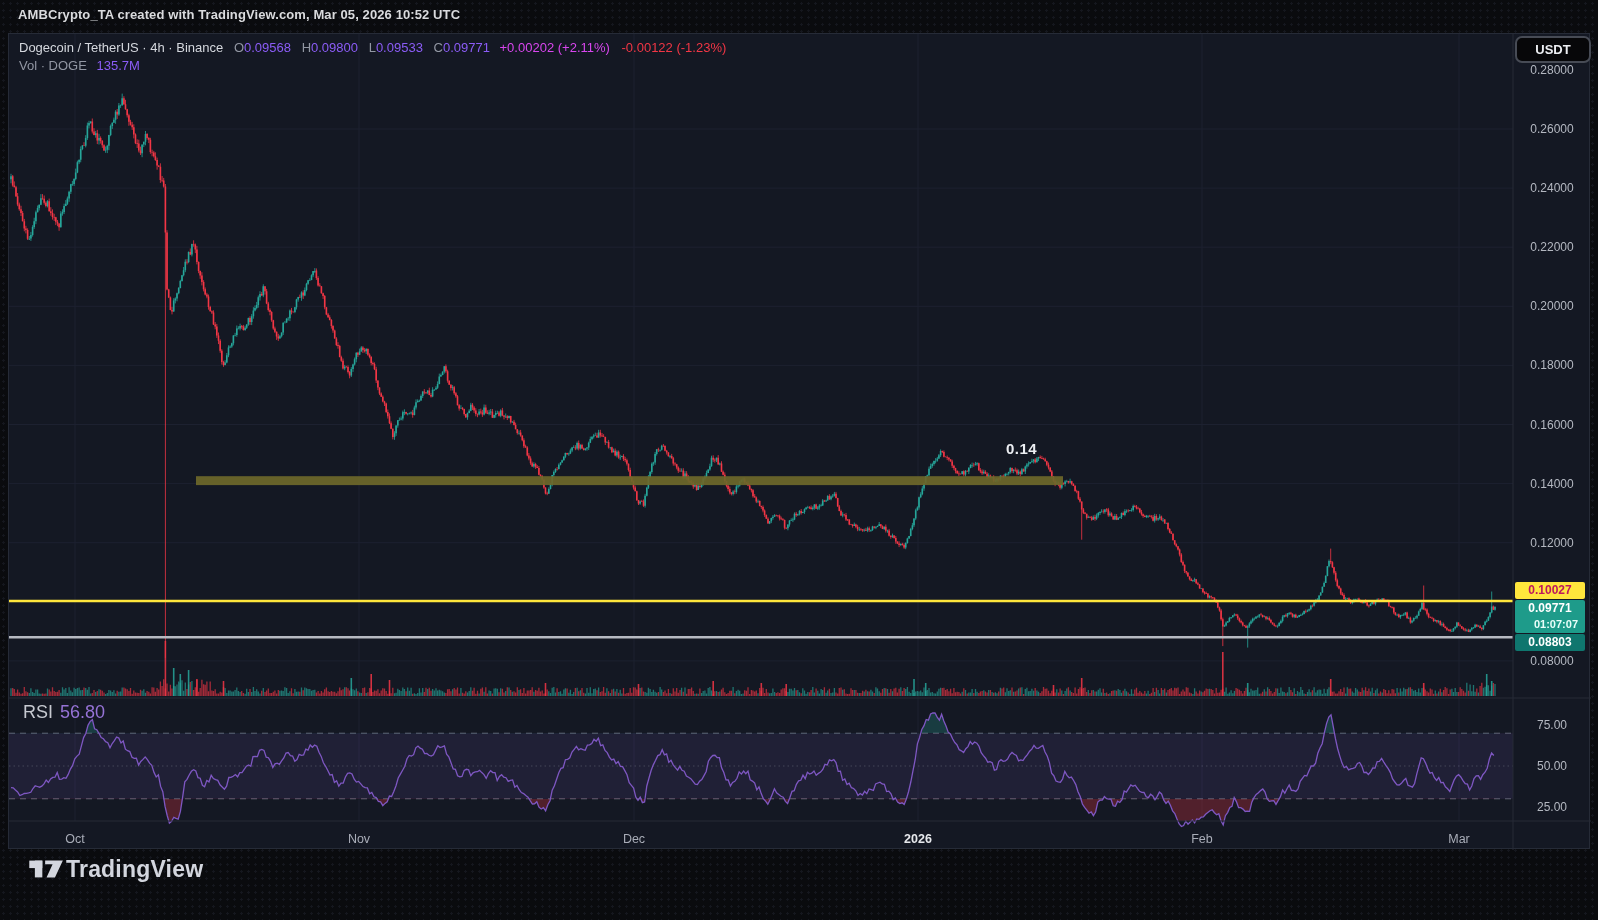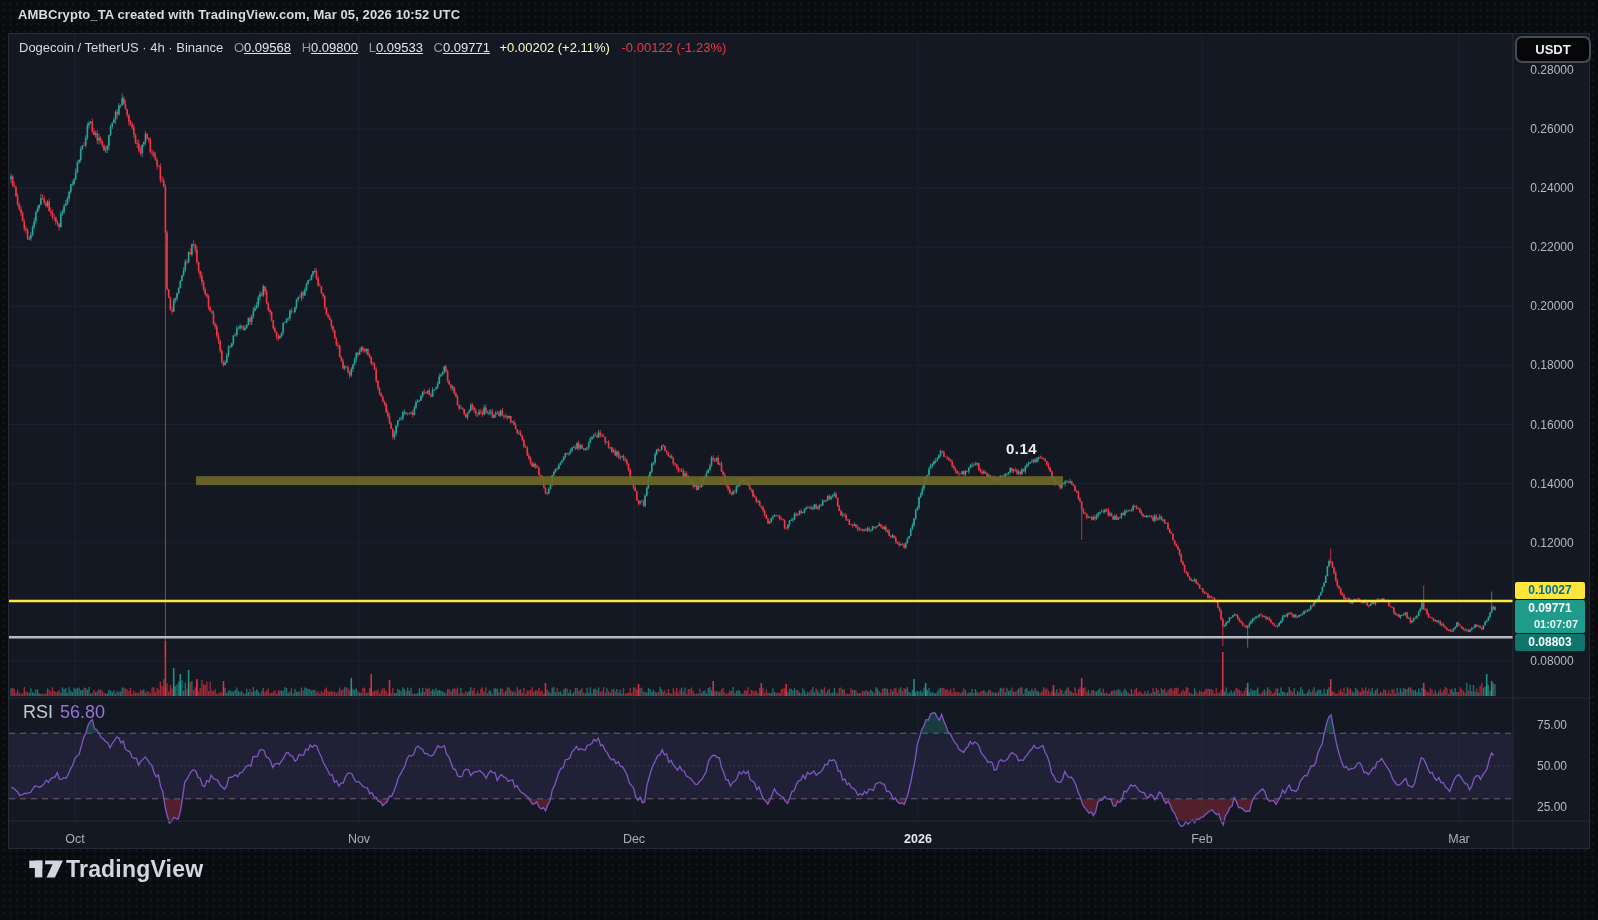--- a/index.html
+++ b/index.html
@@ -7,29 +7,29 @@
     background-color:#0a0b0e;
     background-image:radial-gradient(circle,#15171e 1px,transparent 1.3px);
     background-size:7px 7px;
     font-family:"Liberation Sans",sans-serif;-webkit-font-smoothing:antialiased;}
   .topbar{position:absolute;left:18px;top:7px;font-size:13px;font-weight:600;color:#dadbde;letter-spacing:.1px;}
   .widget{position:absolute;left:8px;top:33px;width:1582px;height:816px;background:#141823;
     border:1px solid #262b37;box-sizing:border-box;}
   .widget svg{position:absolute;left:0;top:0;}
   .legend{position:absolute;left:10px;top:5px;font-size:13px;color:#d5d8de;line-height:18px;white-space:nowrap;}
   .legend .lbl{color:#9297a3;}
-  .legend .val{color:#e5e5e5;text-decoration:underline;}
-  .legend .pos{color:#fef9c3;margin-left:6px;}
+  .legend .val{color:#8b5cf6;}
+  .legend .pos{color:#d946ef;margin-left:6px;}
   .legend .neg{color:#f23645;margin-left:8px;}
   .legend .pair{margin-left:7px;}
   .usdt-btn{position:absolute;left:1506px;top:2px;width:76px;height:27px;background:#070709;
     border:2px solid #474b55;border-radius:7px;color:#eceef2;font-weight:700;font-size:13px;
     display:flex;align-items:center;justify-content:center;box-sizing:border-box;cursor:pointer;}
   .tag{position:absolute;left:1506px;width:70px;text-align:center;font-size:12px;font-weight:700;border-radius:2px;z-index:5;}
-  .tag-yellow{top:548px;height:17px;line-height:17px;background:#ffe63c;color:#0369a1;}
+  .tag-yellow{top:548px;height:17px;line-height:17px;background:#ffe63c;color:#be185d;}
   .tag-current{top:566px;height:33px;background:#1e9b8a;color:#fff;}
   .tag-current .l1{line-height:17px;height:17px;}
   .tag-current .l2{line-height:15px;height:15px;font-size:11px;font-weight:700;color:#eafffa;margin-left:12px;}
   .tag-gray{top:600px;height:17px;line-height:17px;background:#0f766e;color:#fff;}
   .anno{position:absolute;left:997px;top:406px;font-size:15px;font-weight:700;color:#eceef2;letter-spacing:.5px;}
   .rsi-legend{position:absolute;left:14px;top:668px;font-size:18px;color:#c6c9d0;}
   .rsi-legend .rv{color:#9673d6;margin-left:7px;}
   .footer{position:absolute;left:28px;top:855px;display:flex;align-items:center;color:#d3d6de;}
   .footer .txt{font-size:23px;font-weight:700;letter-spacing:.2px;}
 </style>
@@ -155,20 +155,24 @@
     <div class="legend">
       <div>
         <span>Dogecoin / TetherUS · 4h · Binance</span>
         <span class="pair"><span class="lbl">O</span><span class="val">0.09568</span></span>
         <span class="pair"><span class="lbl">H</span><span class="val">0.09800</span></span>
         <span class="pair"><span class="lbl">L</span><span class="val">0.09533</span></span>
         <span class="pair"><span class="lbl">C</span><span class="val">0.09771</span></span>
         <span class="pos">+0.00202 (+2.11%)</span>
         <span class="neg">-0.00122 (-1.23%)</span>
       </div>
+      <div>
+        <span class="lbl">Vol · DOGE</span>
+        <span class="val" style="margin-left:6px">135.7M</span>
+      </div>
     </div>
 
     <div class="usdt-btn">USDT</div>
 
     <div class="anno">0.14</div>
 
     <div class="rsi-legend">
       <span>RSI</span><span class="rv">56.80</span>
     </div>
 

